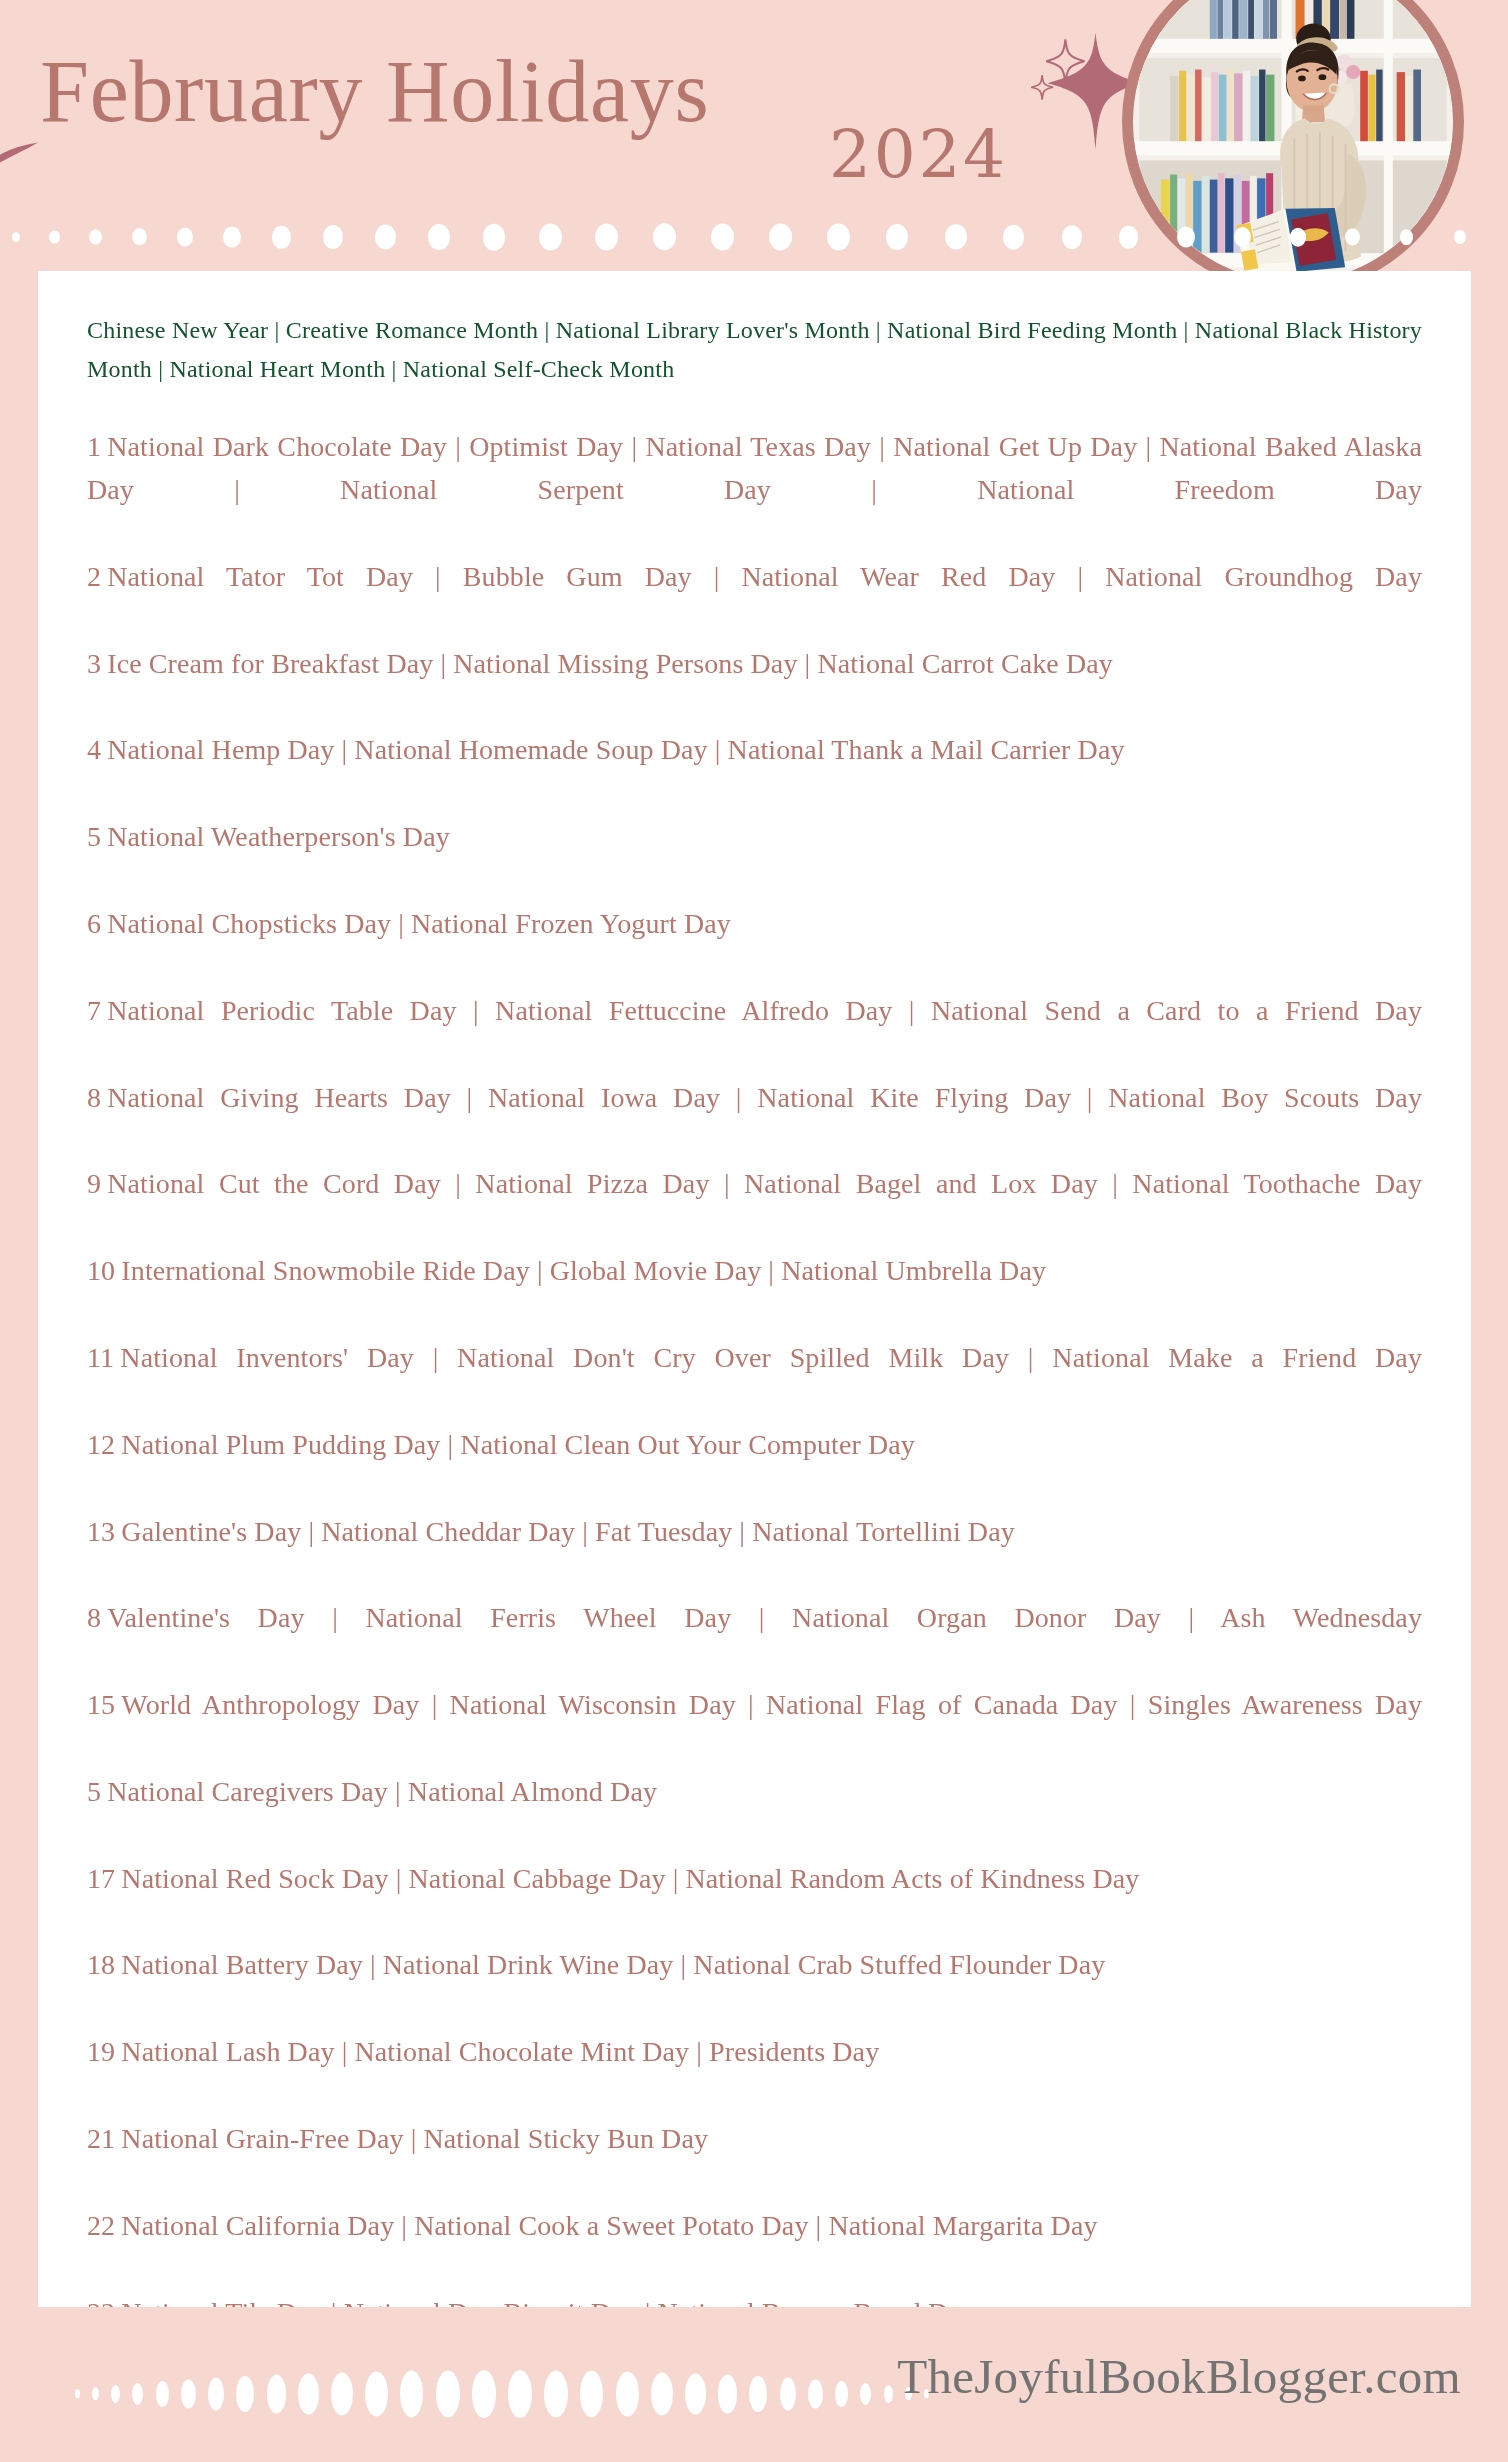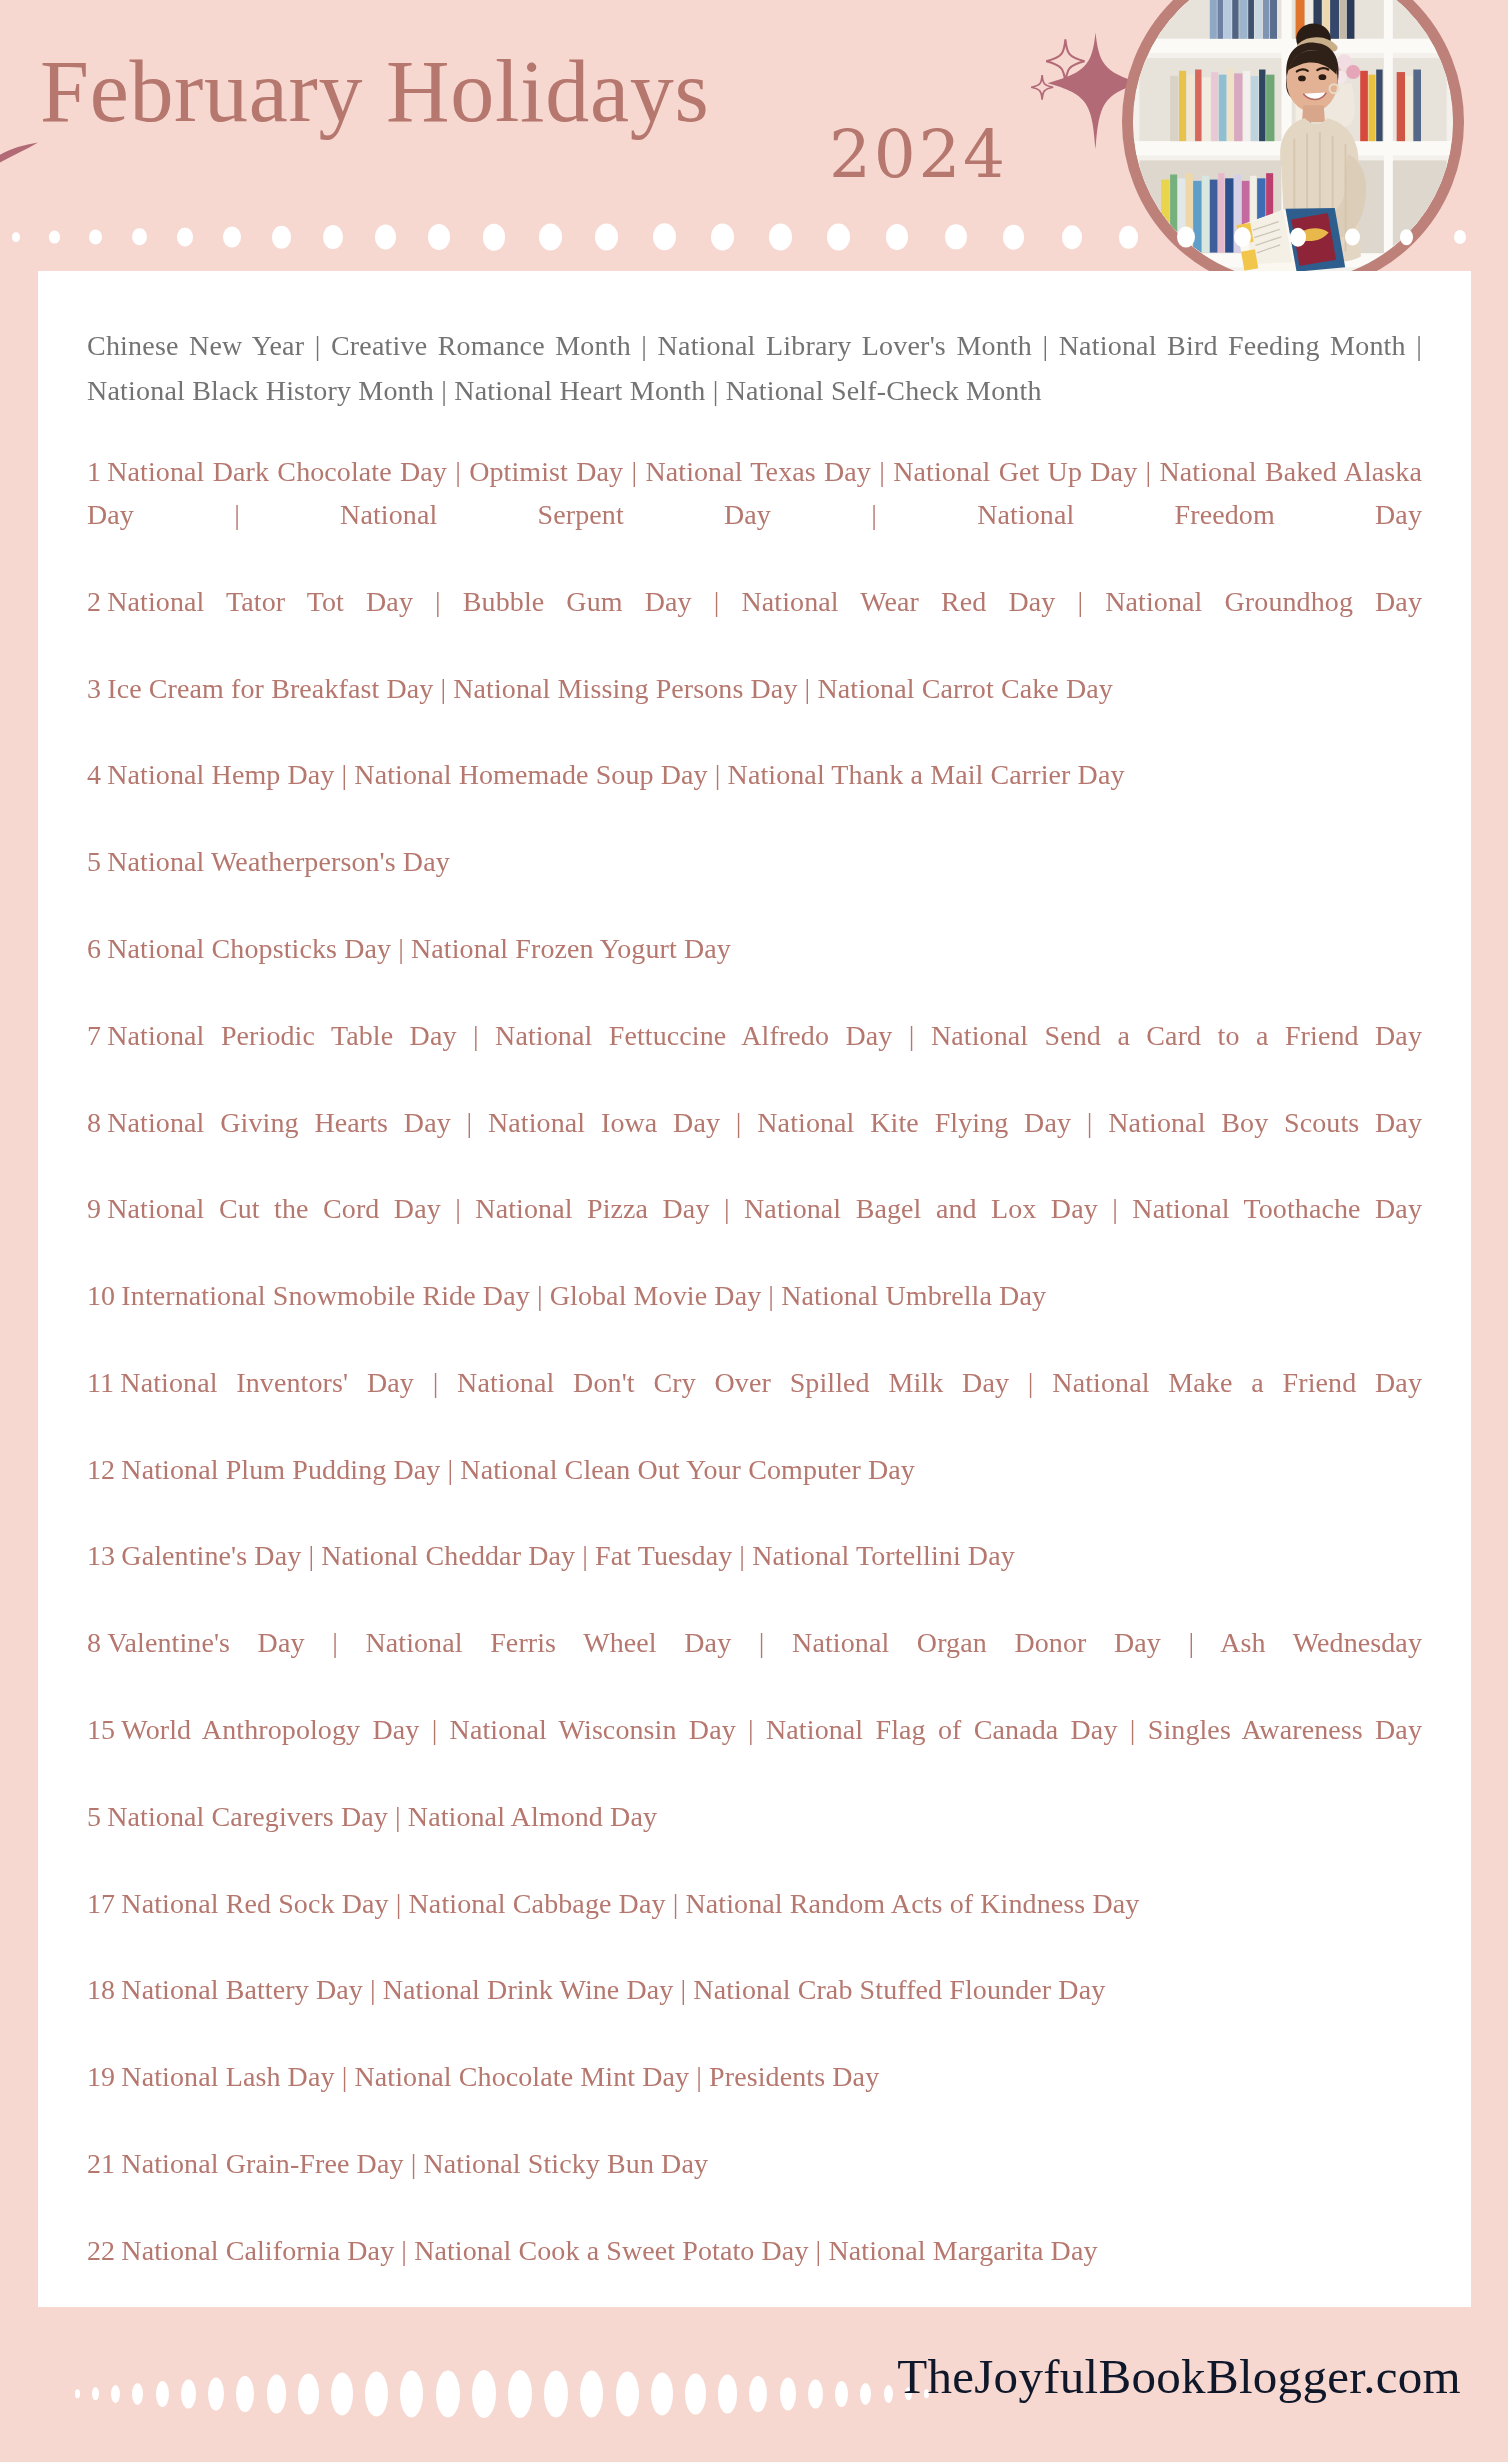--- a/index.html
+++ b/index.html
@@ -117,26 +117,26 @@
     position: absolute;
     left: 38px;
     top: 271px;
     width: 1433px;
     height: 2036px;
     background: #ffffff;
     padding: 40px 49px 20.5px 49px;
   }
 
   .months-block {
-    color: #737373;
-    font-size: 28px;
+    color: #14532d;
+    font-size: 24px;
     line-height: 1.62;
     text-align: justify;
     text-justify: inter-word;
-    margin: 12px 0 36px 0;
+    margin: 0 0 36px 0;
     letter-spacing: 0.2px;
   }
 
   .days-list {
     list-style: none;
     margin: 0;
     padding: 0;
   }
   .day-line {
     color: #b5776e;
@@ -178,21 +178,21 @@
     background: #ffffff;
     border-radius: 50%;
   }
   .site-url {
     position: absolute;
     right: 47px;
     top: 45px;
     font-family: "Liberation Serif", "DejaVu Serif", serif;
     font-size: 49px;
     line-height: 1;
-    color: #0f172a;
+    color: #737373;
     white-space: nowrap;
     letter-spacing: 0.3px;
   }
 </style>
 </head>
 <body>
 
 <div class="page">
 
   <div class="header">

